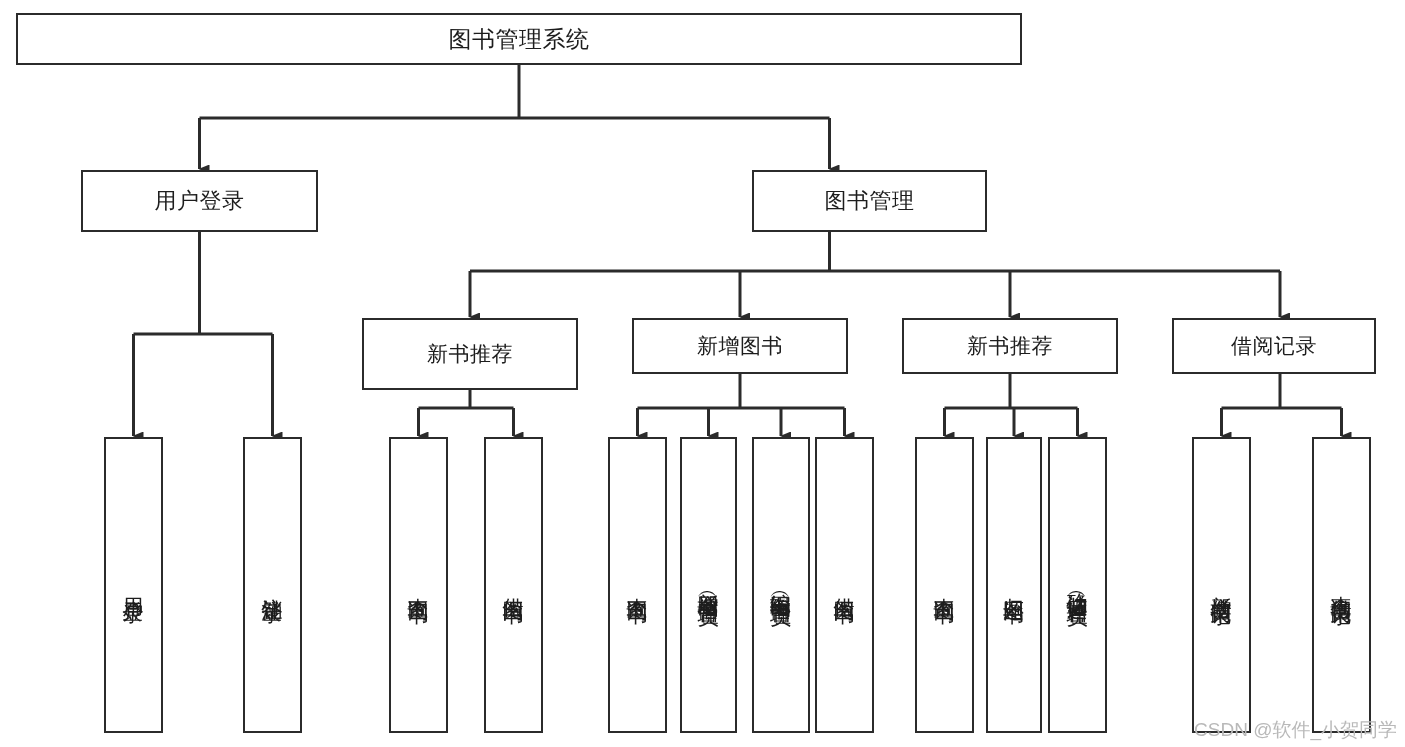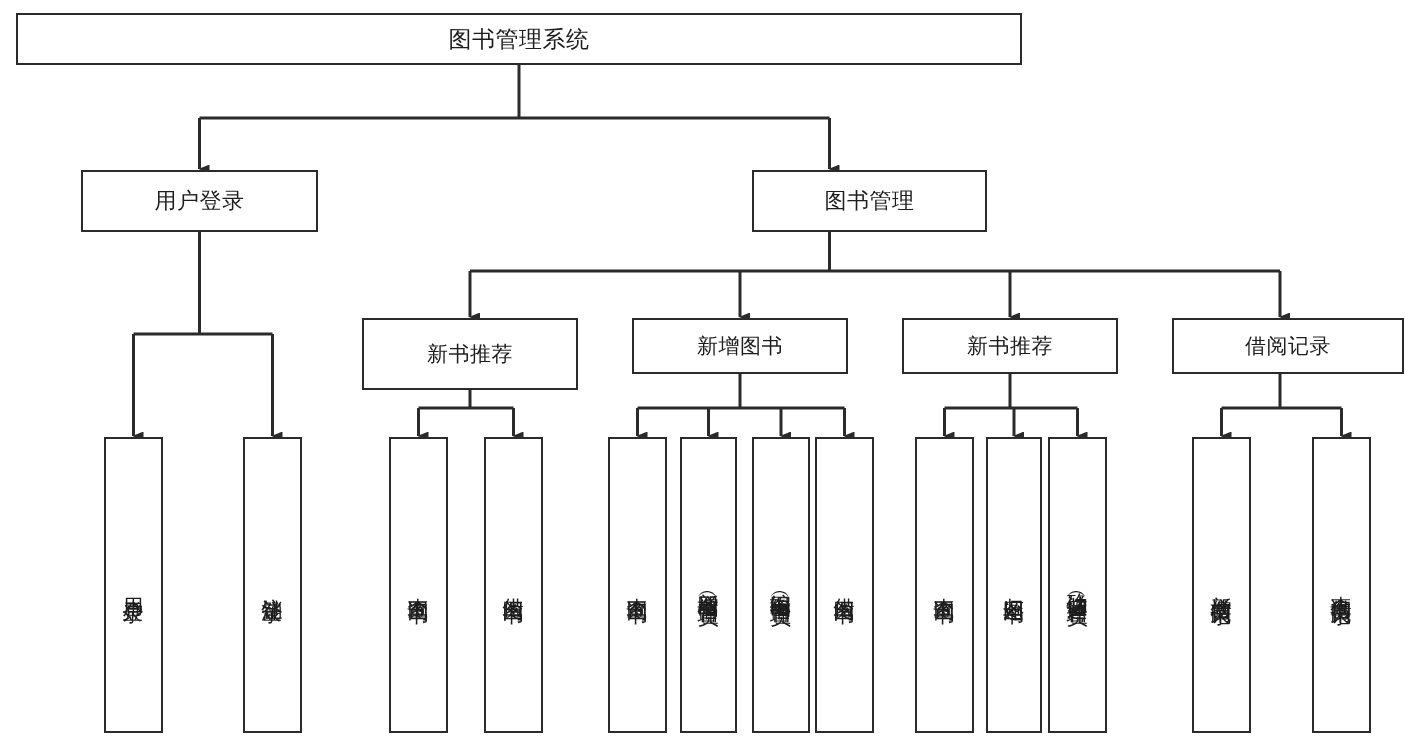--- a/index.html
+++ b/index.html
@@ -122,21 +122,21 @@
       </div>
       <div class="node-box level-2" style="left: 362px; top: 318px; width: 216px; height: 72px;">
         <span class="node-label">新书推荐</span>
       </div>
       <div class="node-box level-2" style="left: 632px; top: 318px; width: 216px; height: 56px;">
         <span class="node-label">新增图书</span>
       </div>
       <div class="node-box level-2" style="left: 902px; top: 318px; width: 216px; height: 56px;">
         <span class="node-label">新书推荐</span>
       </div>
-      <div class="node-box level-2" style="left: 1172px; top: 318px; width: 232px; height: 56px;">
+      <div class="node-box level-2" style="left: 1172px; top: 318px; width: 204px; height: 56px;">
         <span class="node-label">借阅记录</span>
       </div>
       <div class="node-box level-3 vertical" style="left: 104px; top: 437px; width: 59px; height: 296px;">
         <span class="node-label">用户登录</span>
       </div>
       <div class="node-box level-3 vertical" style="left: 243px; top: 437px; width: 59px; height: 296px;">
         <span class="node-label">注销登录</span>
       </div>
       <div class="node-box level-3 vertical" style="left: 389px; top: 437px; width: 59px; height: 296px;">
         <span class="node-label">查询图书</span>
@@ -166,14 +166,15 @@
         <span class="node-label">确认归还（管理员）</span>
       </div>
       <div class="node-box level-3 vertical" style="left: 1192px; top: 437px; width: 59px; height: 296px;">
         <span class="node-label">新增借阅记录</span>
       </div>
       <div class="node-box level-3 vertical" style="left: 1312px; top: 437px; width: 59px; height: 296px;">
         <span class="node-label">查询借阅记录</span>
       </div>
     </div>
 
+  <div id="watermark">CSDN @软件_小贺同学</div>
 
 </div>
 
 </body></html>

